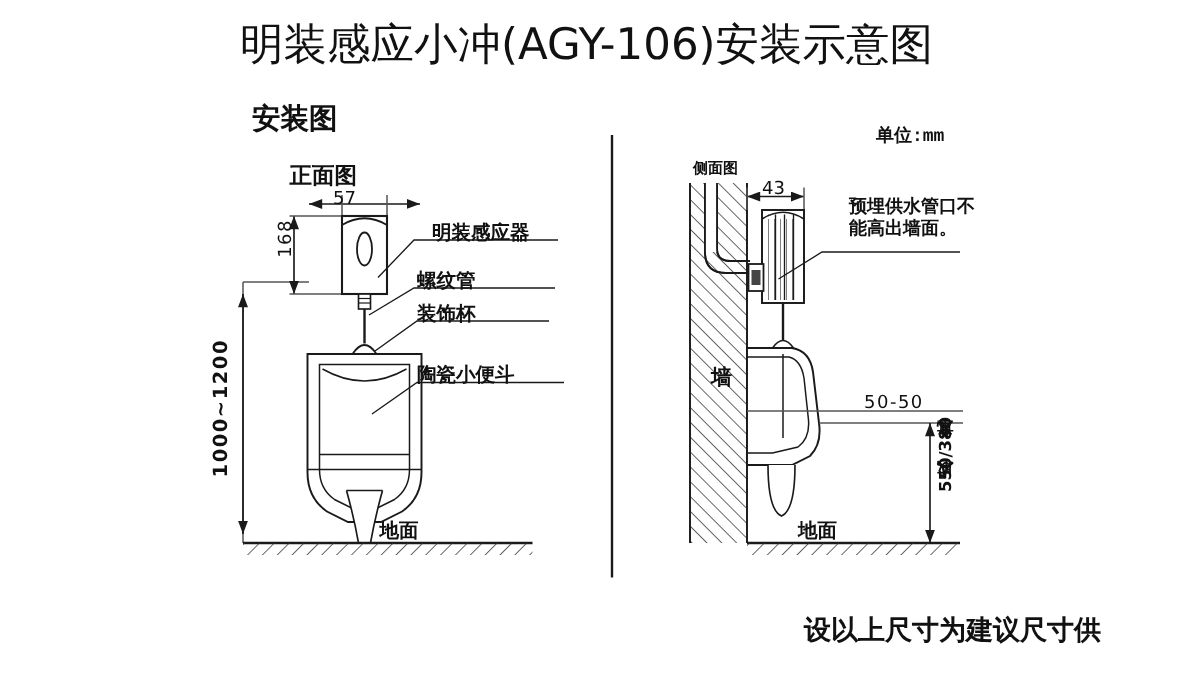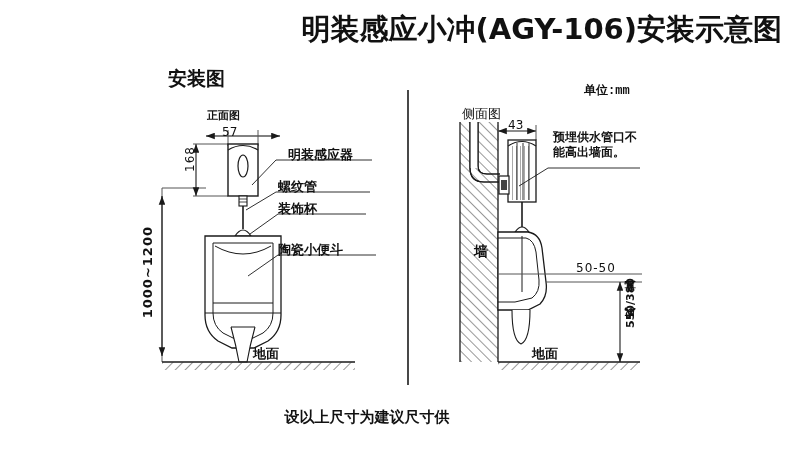--- a/index.html
+++ b/index.html
@@ -5,34 +5,34 @@
   html,body{margin:0;padding:0;background:#ffffff;}
   body{
     width:790px;height:451px;position:relative;overflow:hidden;
     font-family:"DejaVu Sans","Liberation Sans",sans-serif;
     color:#111;
   }
   .stage{position:absolute;left:0;top:0;width:790px;height:451px;}
   svg.draw{position:absolute;left:0;top:0;width:790px;height:451px;overflow:visible;}
 
   .ttl{
-    position:absolute;left:0;top:10px;width:782px;text-align:right;
-    font-size:29px;font-weight:bold;letter-spacing:0px;
+    position:absolute;left:0;top:10px;width:782px;text-align:center;
+    font-size:29px;font-weight:normal;letter-spacing:0px;
     font-family:"DejaVu Sans","Liberation Sans",sans-serif;
     white-space:nowrap;
   }
   .sub-install{
     position:absolute;left:168px;top:66px;
     font-size:19px;font-weight:bold;text-align:right;
   }
   .lbl{position:absolute;white-space:nowrap;}
   .lbl-b{font-weight:bold;}
 
-  .t-front{left:207px;top:108px;font-size:11px;font-weight:bold;text-align:right;}
-  .t-side{left:462px;top:105px;font-size:13px;font-weight:normal;}
+  .t-front{left:193px;top:108px;font-size:15px;font-weight:bold;text-align:right;}
+  .t-side{left:462px;top:105px;font-size:10px;font-weight:bold;}
   .t-unit{left:584px;top:82px;font-size:12px;font-weight:bold;font-family:Liberation Mono, monospace;}
 
   .d57{left:222px;top:125px;font-size:12px;}
   .d78{left:508px;top:118px;font-size:12px;}
   .d5080{left:576px;top:261px;font-size:12px;letter-spacing:1px;}
 
   .v168{
     left:183px;top:146px;font-size:12px;
     writing-mode:vertical-rl;transform:rotate(180deg);
     transform-origin:center;letter-spacing:1px;
@@ -51,27 +51,27 @@
   .l-sensor{left:288px;top:146px;font-size:13px;font-weight:bold;}
   .l-pipe{left:278px;top:178px;font-size:13px;font-weight:bold;}
   .l-cup{left:278px;top:200px;font-size:13px;font-weight:bold;}
   .l-urinal{left:278px;top:241px;font-size:13px;font-weight:bold;}
 
   .t-wall{left:474px;top:243px;font-size:14px;font-weight:bold;}
   .t-ground-l{left:253px;top:345px;font-size:13px;font-weight:bold;}
   .t-ground-r{left:532px;top:345px;font-size:13px;font-weight:bold;}
 
   .note{
-    position:absolute;left:553px;top:130px;font-size:12px;font-weight:bold;
+    position:absolute;left:566px;top:130px;font-size:12px;font-weight:bold;
     line-height:15px;white-space:pre-line;
   }
 
   .caption{
-    position:absolute;left:0;top:408px;width:734px;text-align:center;
-    font-size:15px;font-weight:bold;
+    position:absolute;left:0;top:408px;width:734px;text-align:right;
+    font-size:18px;font-weight:bold;
   }
 </style>
 </head>
 <body>
 
 <div class="stage">
 
   <div class="ttl">明装感应小冲(AGY-106)安装示意图</div>
   <div class="sub-install">安装图</div>
 

